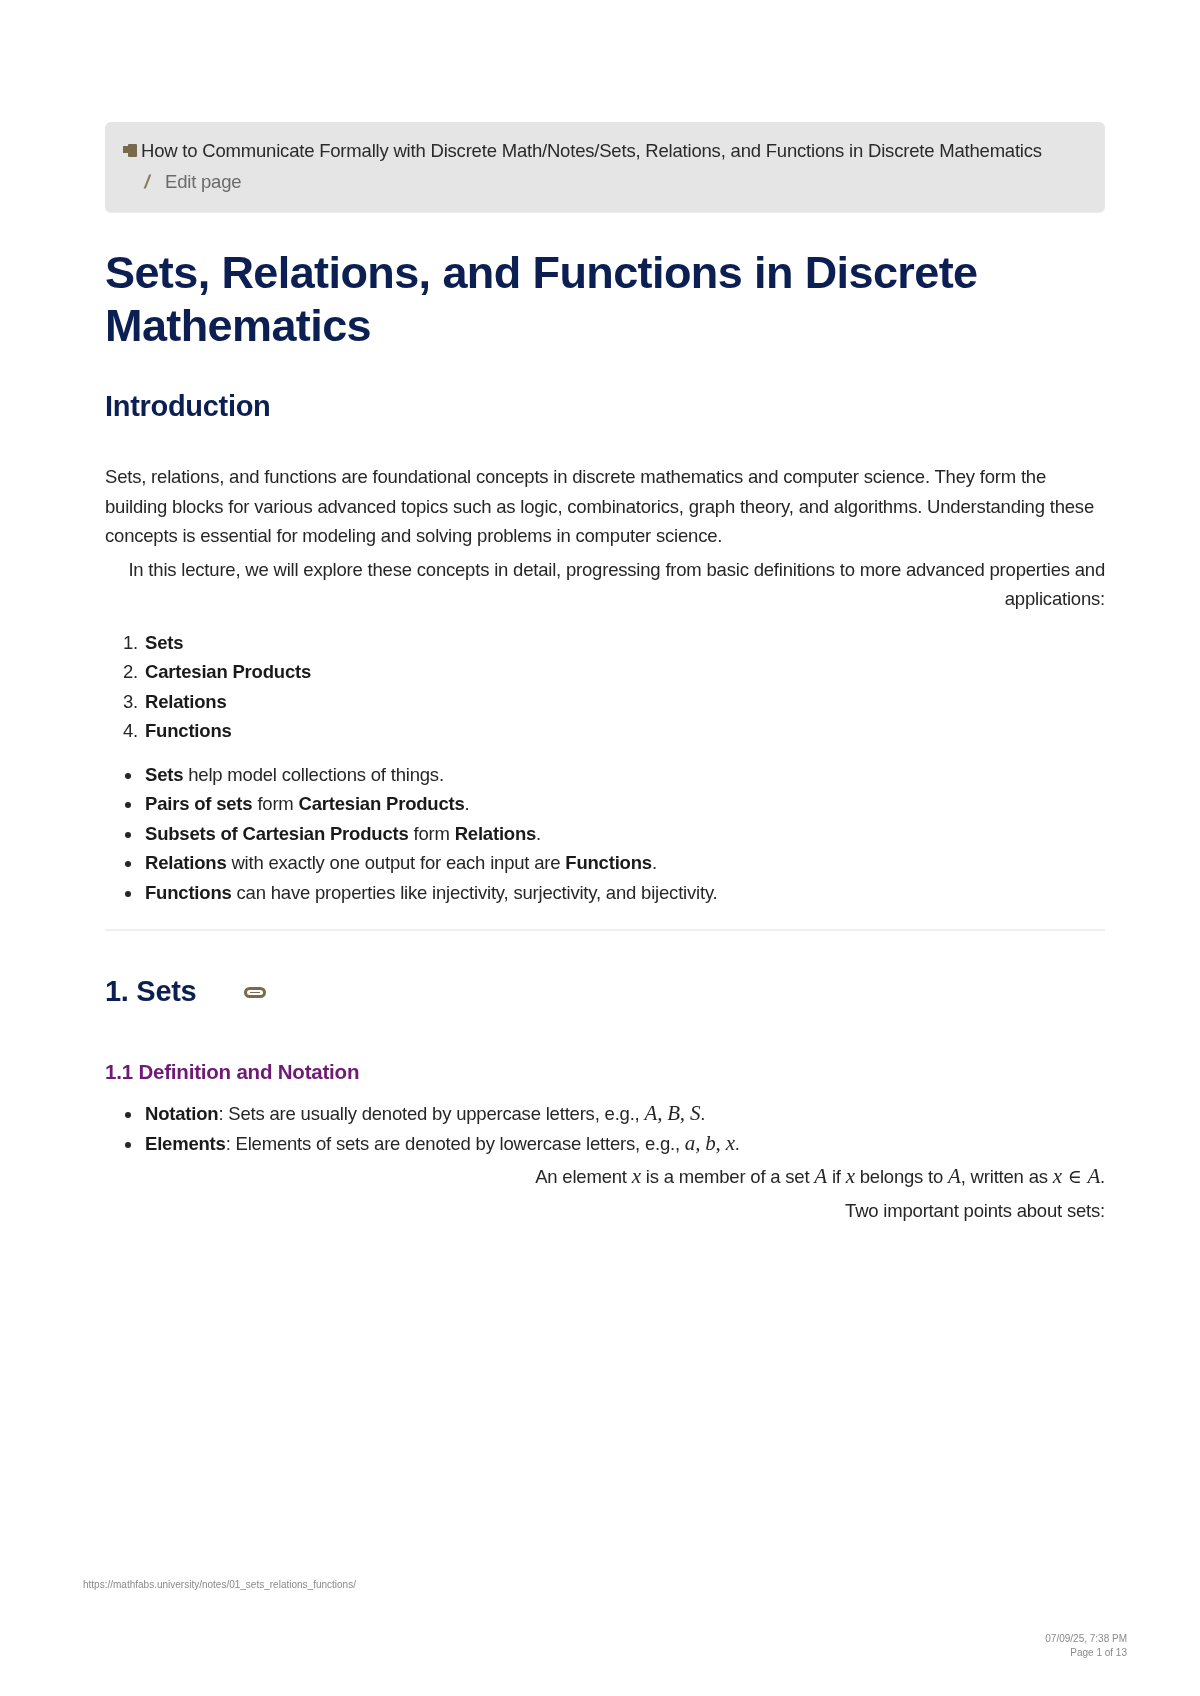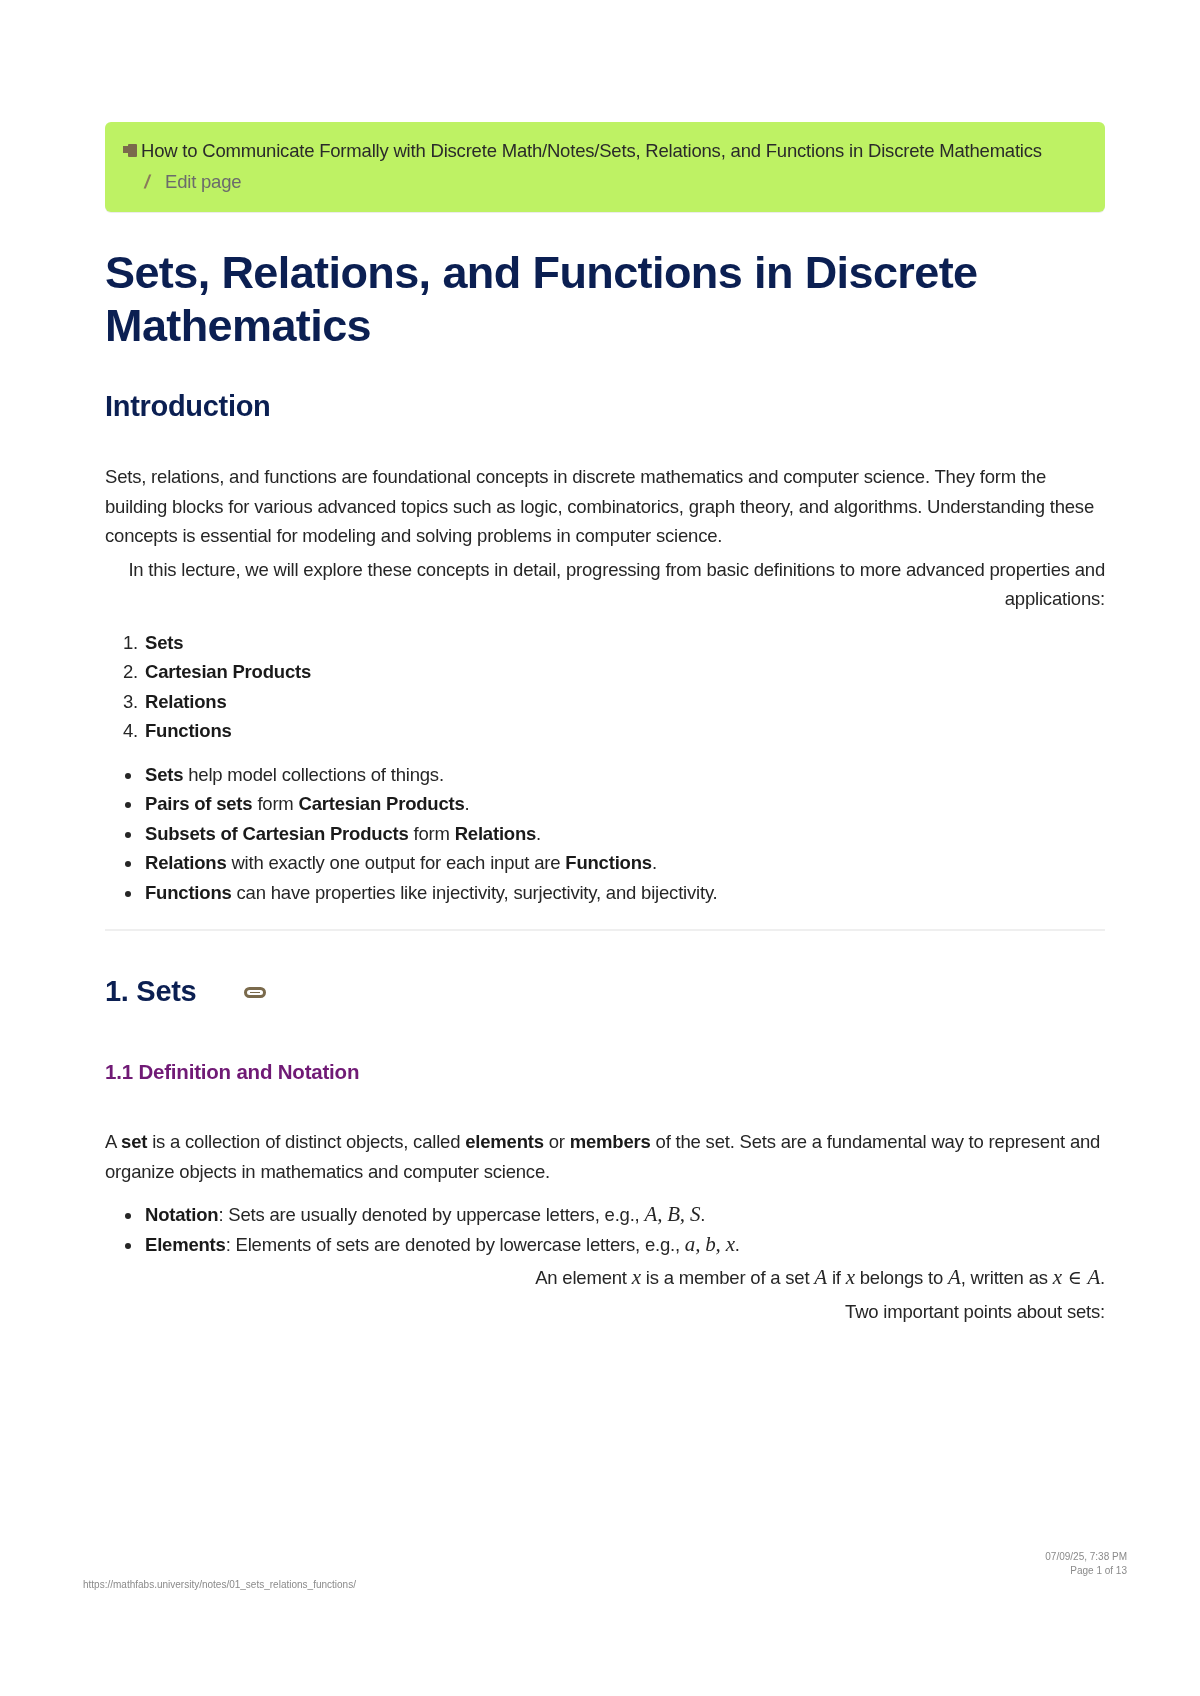--- a/index.html
+++ b/index.html
@@ -4,21 +4,21 @@
   <style>
     html, body { margin: 0; padding: 0; background: #ffffff; }
     body {
       width: 1200px; height: 1696px; position: relative; overflow: hidden;
       font-family: "Liberation Sans", "DejaVu Sans", sans-serif;
       color: #1f1f1f;
     }
     .page { position: absolute; left: 105px; top: 122px; width: 1000px; }
 
     .crumb-box {
-      background: #bef264;
+      background: #e5e5e5;
       border-radius: 6px;
       box-shadow: 0 1px 0 #ececec;
       padding: 14px 18px 16px 18px;
       font-size: 18.5px; line-height: 29px; color: #2a2a2a;
       letter-spacing: -0.2px;
     }
     .crumb-icon {
       display: inline-block; width: 16px; height: 15px; vertical-align: -1px;
       position: relative; margin-right: 2px;
     }
@@ -55,21 +55,21 @@
       margin-left: 16px; box-sizing: border-box; position: relative; top: 1px;
     }
     .link-icon::after { content: ""; position: absolute; left: 3px; right: 3px; top: 2px; height: 1px; background: #7a6a4c; }
     h3.sub { margin: 50px 0 0 0; font-size: 20.5px; line-height: 26px; font-weight: 700; color: #701a75; letter-spacing: -0.2px; }
     .p-def { margin-top: 42px; }
 
     .footer-left, .footer-right {
       position: absolute; font-size: 10px; line-height: 14px; color: #8a8a8a;
     }
     .footer-left { left: 83px; top: 1578px; }
-    .footer-right { right: 73px; top: 1550px; text-align: right; }
+    .footer-right { right: 73px; top: 1632px; text-align: right; }
   </style>
 </head>
 <body>
 
 <div class="page">
 
   <div class="crumb-box">
     <div>
       <span class="crumb-icon"></span><a class="crumb-link">How to Communicate Formally with Discrete Math</a><span class="crumb-sep">/</span><a class="crumb-link">Notes</a><span class="crumb-sep">/</span><span>Sets, Relations, and Functions in Discrete Mathematics</span>
     </div>
@@ -103,21 +103,20 @@
 
   <hr class="divider">
 
   <h2 class="sec">
     <span>1. Sets</span>
     <span class="link-icon"></span>
   </h2>
 
   <h3 class="sub">1.1 Definition and Notation</h3>
 
-  <p class="p-def"><span>A </span><b>set</b><span> is a collection of distinct objects, called </span><b>elements</b><span> or </span><b>members</b><span> of the set. Sets are a fundamental way to represent and organize objects in mathematics and computer science.</span></p>
 
   <ul>
     <li><b>Notation</b><span>: Sets are usually denoted by uppercase letters, e.g., </span><span class="math">A, B, S</span><span>.</span></li>
     <li><b>Elements</b><span>: Elements of sets are denoted by lowercase letters, e.g., </span><span class="math">a, b, x</span><span>.</span></li>
   </ul>
 
   <p class="p-gap"><span>An element </span><span class="math">x</span><span> is a member of a set </span><span class="math">A</span><span> if </span><span class="math">x</span><span> belongs to </span><span class="math">A</span><span>, written as </span><span class="math">x</span><span class="math-up"> ∈ </span><span class="math">A</span><span>.</span></p>
 
   <p class="p-gap">Two important points about sets:</p>
 </div>

